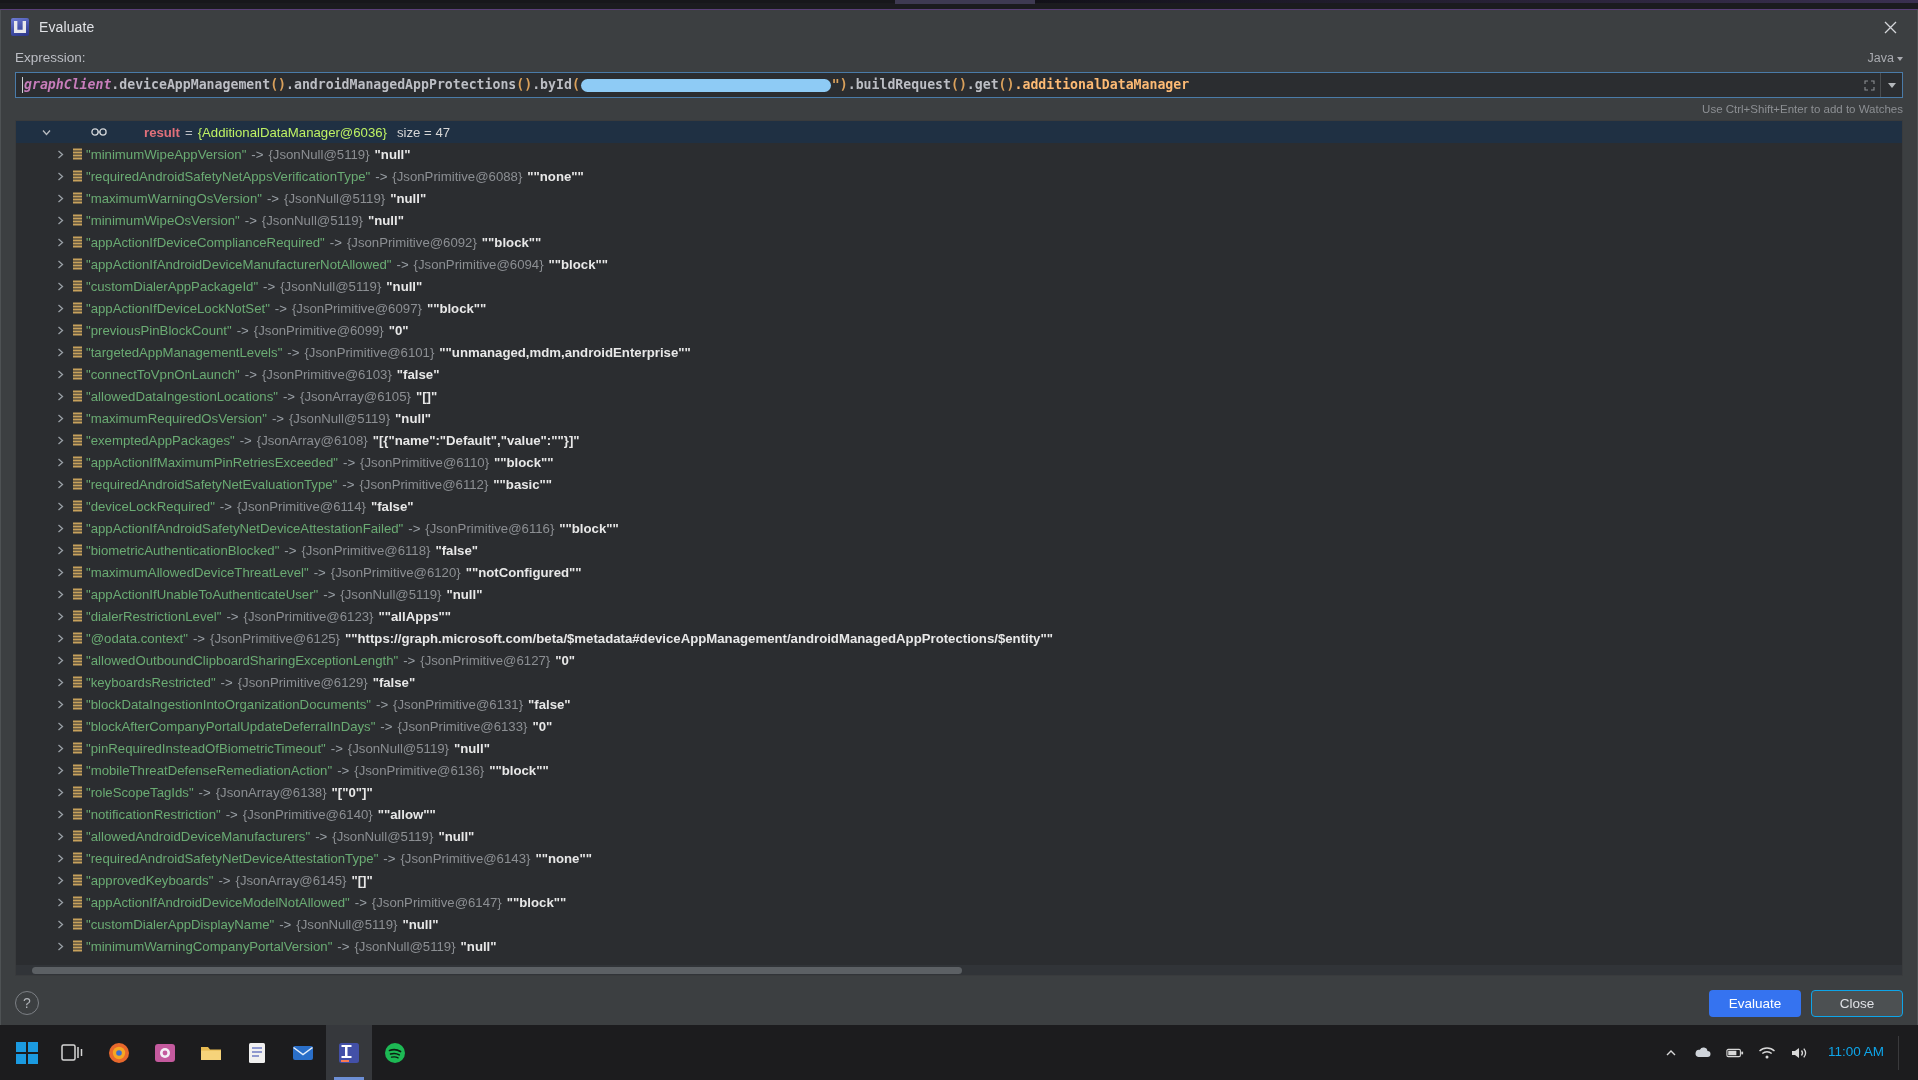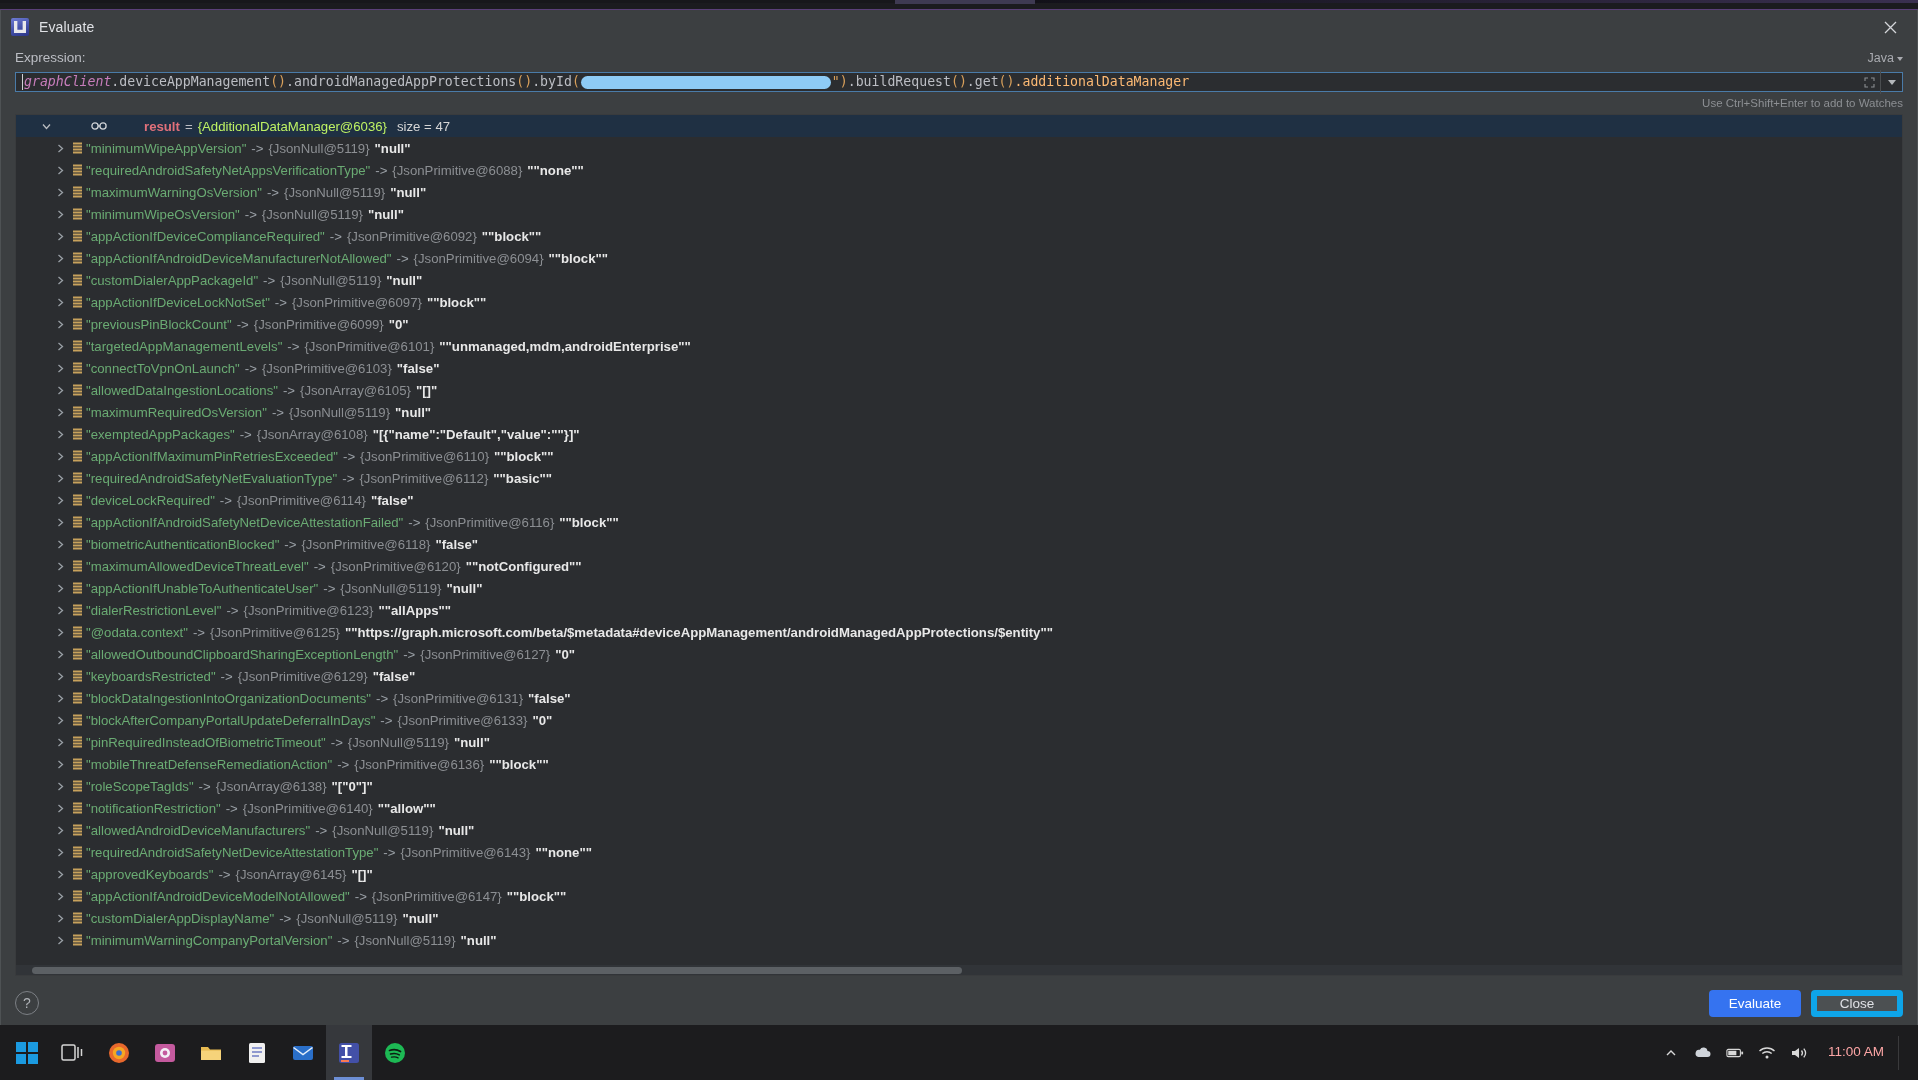--- a/index.html
+++ b/index.html
@@ -91,26 +91,27 @@
     display: flex; align-items: center; gap: 3px;
   }
   #lang-chip .caret {
     width:0;height:0;border-left:3.5px solid transparent;border-right:3.5px solid transparent;
     border-top:4px solid #a9abb0; display:inline-block; position:relative; top:1px;
   }
 
   
   #expr-wrap {
     margin-top: 7px;
-    height: 20px;
+    height: 26px;
     background: #2b2d30;
     border: 1px solid #4a7ba8;
     display: flex; align-items: center;
     position: relative;
     padding: 0 0 0 6px;
+    font-weight: bold;
   }
   #expr-caret {
     width: 1px; height: 16px; background: #cfd2d6; margin-right: 1px; flex:none;
   }
   #expr-code {
     font-family: "DejaVu Sans Mono", monospace;
     font-size: 13.2px;
     white-space: pre;
     color: #bcbec4;
     line-height: 24px;
@@ -223,21 +224,21 @@
   }
   #footer-spacer { flex: 1; }
   .btn {
     height: 27px; min-width: 92px;
     border-radius: 4px;
     font-size: 13.5px;
     display:flex;align-items:center;justify-content:center;
     padding: 0 14px;
   }
   .btn.primary { background: #3573f0; color: #ffffff; }
-  .btn.normal  { background: #4c5052; color: #dfe1e5; border: 6px solid #0ea5e9; }
+  .btn.normal  { background: #4c5052; color: #dfe1e5; border: 1px solid #0ea5e9; }
 
   
   #taskbar {
     position: absolute; left:0; bottom:0; width: 1918px; height: 55px;
     background: #1c1c1e;
     display: flex; align-items: center;
     padding-left: 4px;
   }
   .tb-item {
     width: 46px; height: 55px;
@@ -251,21 +252,21 @@
   .tb-item.active { background: #36383c; }
 
   .ic { width: 24px; height: 24px; display:block; }
 
   #tray {
     position: absolute; right: 0; top: 0; height: 55px;
     display: flex; align-items: center; gap: 14px; padding-right: 14px;
   }
   .tray-ic { width: 18px; height: 18px; color:#d8d8d8; display:flex;align-items:center;justify-content:center;}
   #clock {
-    color: #fca5a5; font-size: 13.5px; text-align: right; line-height: 1.1;
+    color: #0ea5e9; font-size: 13.5px; text-align: right; line-height: 1.1;
     min-width: 62px;
   }
   #tray-edge { width: 6px; height: 34px; border-left: 1px solid #3a3a3c; }
 </style>
 </head>
 <body>
 
 <div id="desktop">
   <div id="wallpaper-strip"></div>
   <div id="wall-dark-top"></div>

